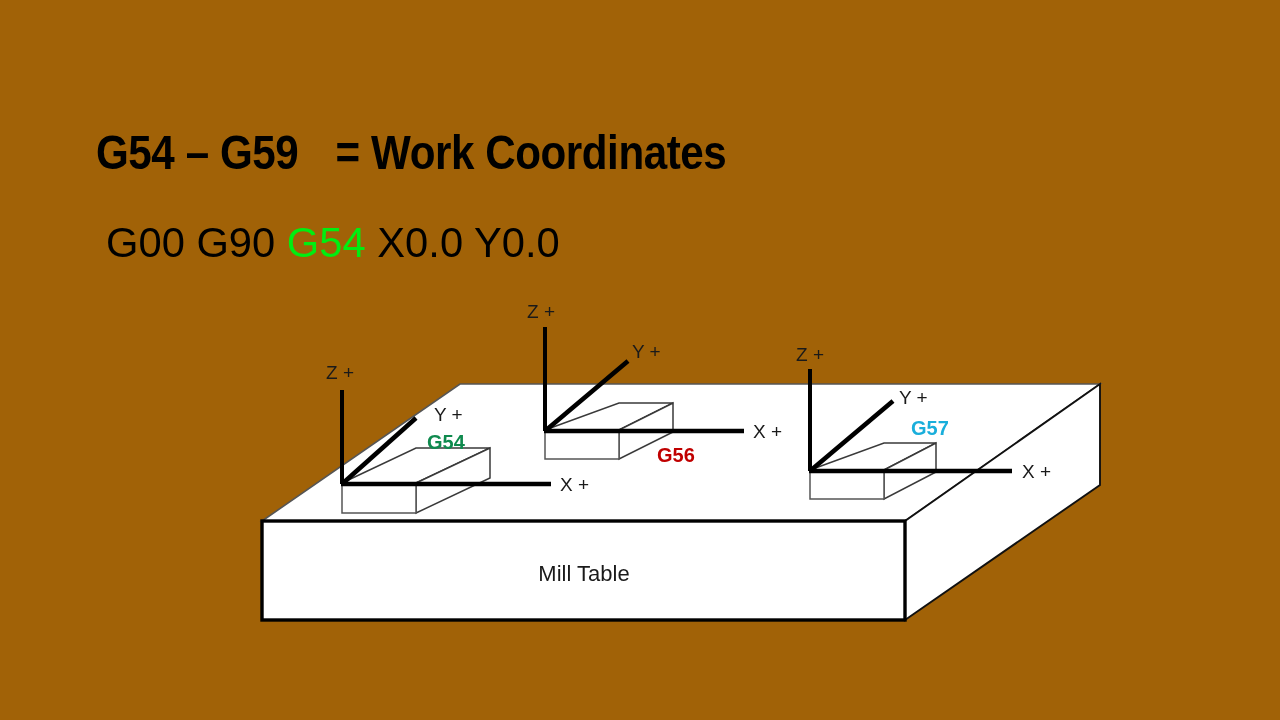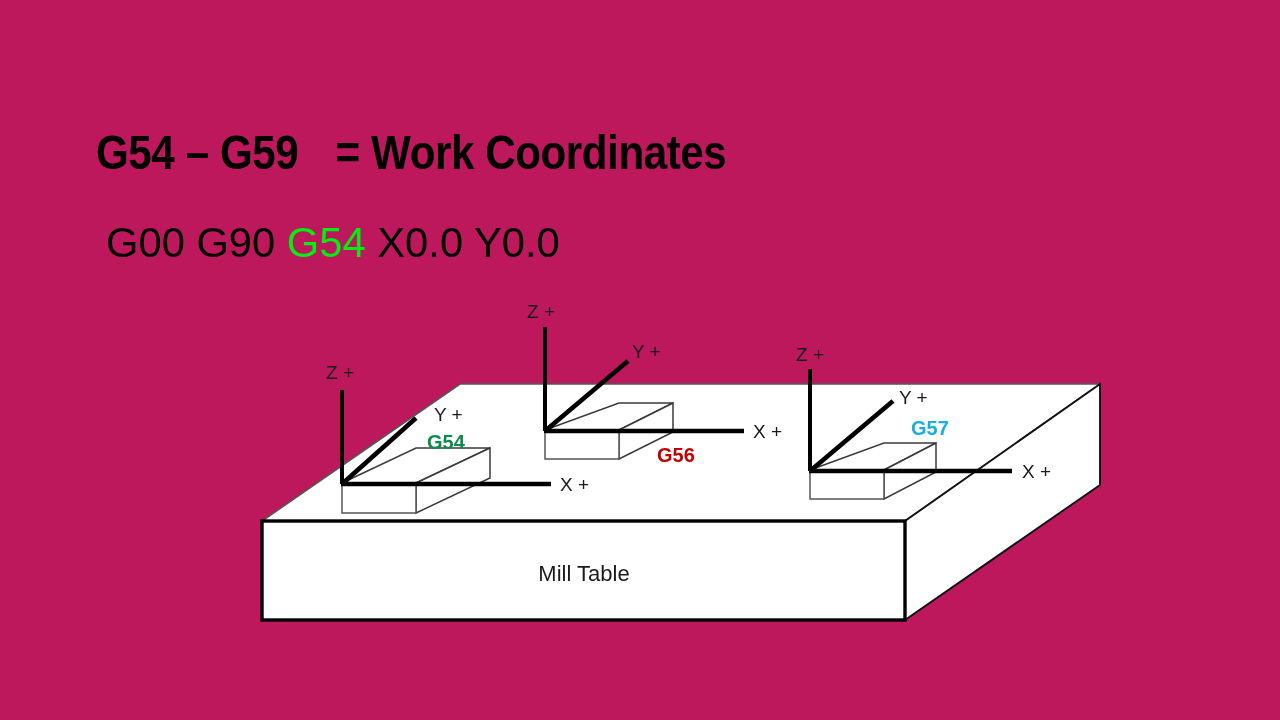--- a/index.html
+++ b/index.html
@@ -4,21 +4,21 @@
 <style>
   html, body {
     margin: 0;
     padding: 0;
     background: #ffffff;
   }
   #slide {
     position: relative;
     width: 1280px;
     height: 720px;
-    background: #be185d;
+    background: #a16207;
     overflow: hidden;
     font-family: "Liberation Sans", sans-serif;
   }
   #title {
     position: absolute;
     left: 96px;
     top: 124px;
     font-size: 49px;
     font-weight: bold;
     color: #000000;

